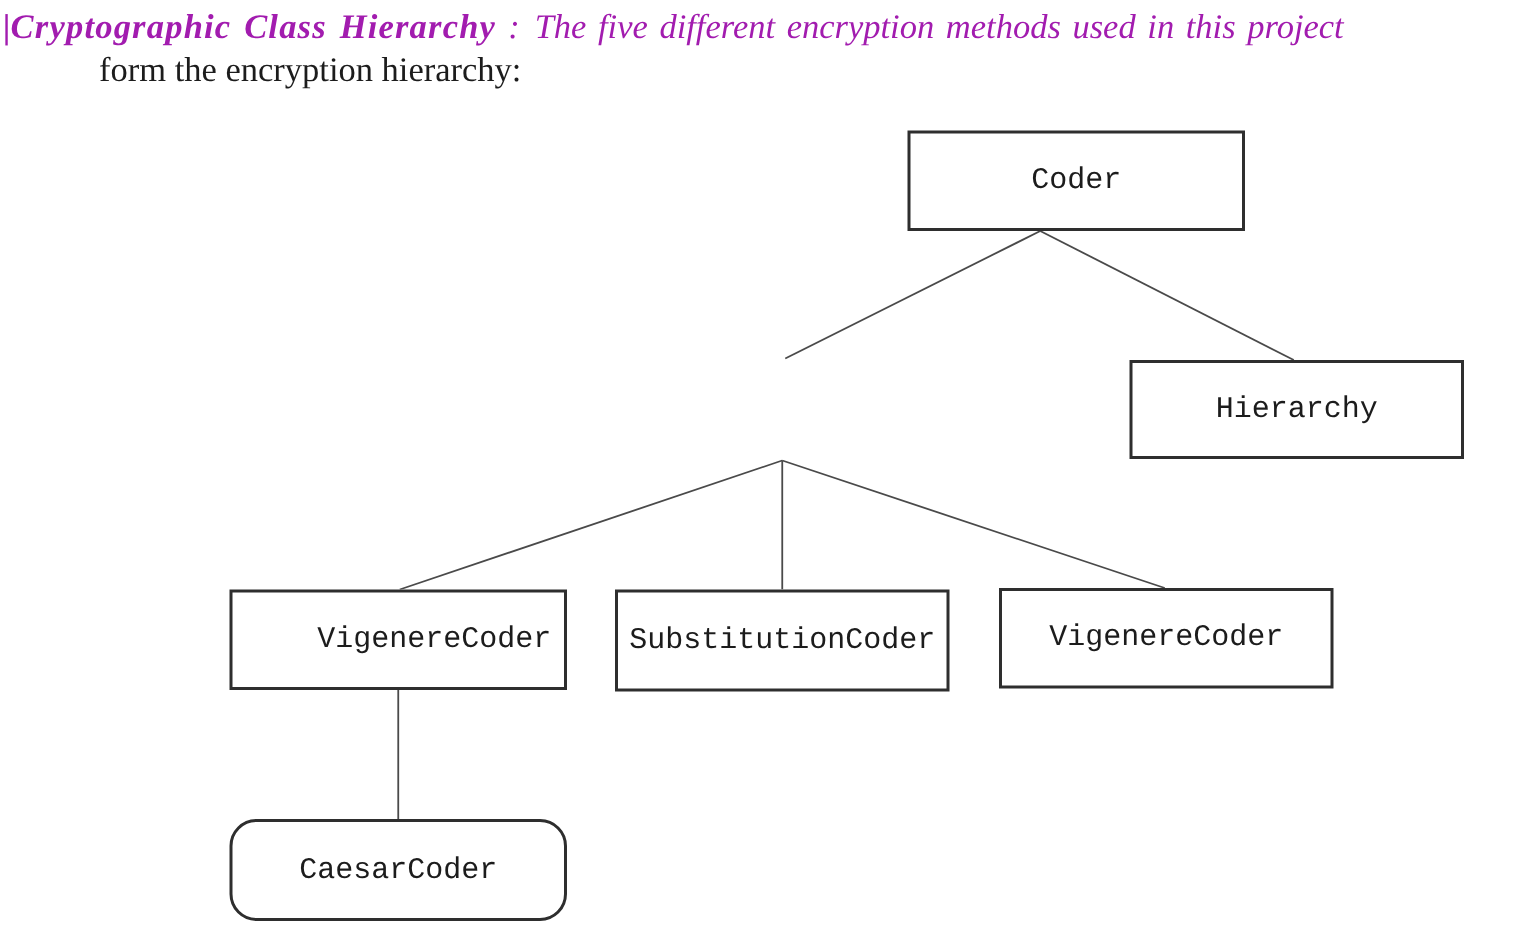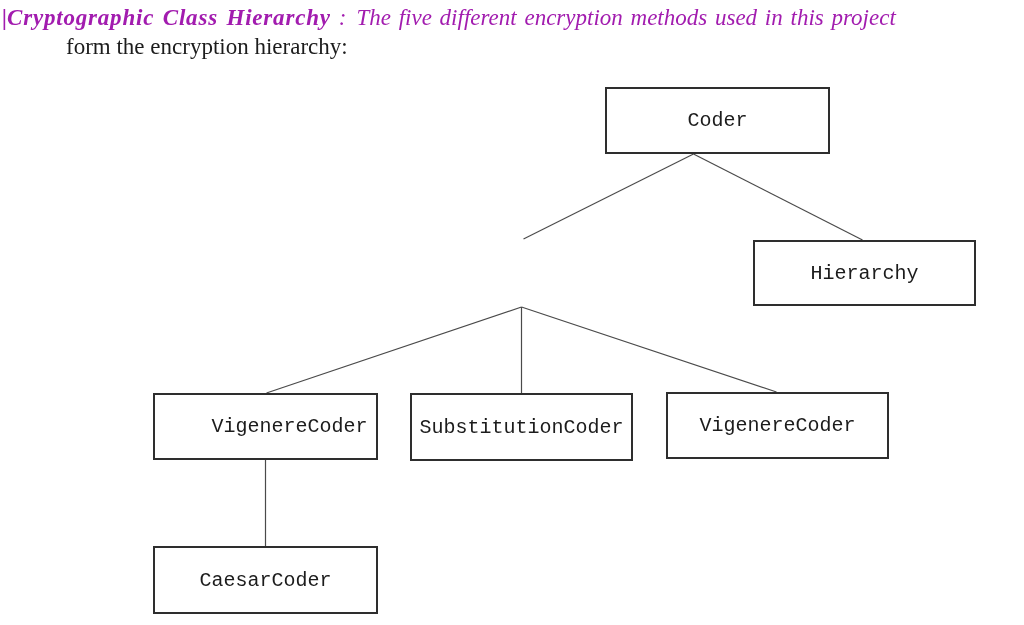--- a/index.html
+++ b/index.html
@@ -64,21 +64,21 @@
     font-size: 20px;
     color: #1c1c1c;
     white-space: nowrap;
   }
   .n-coder  { left: 605px; top: 87px;  width: 225px; height: 67px; }
   .n-key    { left: 410px; top: 239px; width: 223px; height: 68px; }
   .n-array  { left: 753px; top: 240px; width: 223px; height: 66px; }
   .n-vig    { left: 153px; top: 393px; width: 225px; height: 67px; padding-left: 48px; }
   .n-sub    { left: 410px; top: 393px; width: 223px; height: 68px; }
   .n-play   { left: 666px; top: 392px; width: 223px; height: 67px; }
-  .n-caesar { left: 153px; top: 546px; width: 225px; height: 68px; }
+  .n-caesar { left: 153px; top: 546px; width: 225px; height: 68px; border-radius: 18px; }
 </style>
 </head>
 <body>
 
 <div class="canvas">
 
   <svg class="edges" width="1024" height="625" viewBox="0 0 1024 625">
     <line x1="693.5" y1="154" x2="523.5" y2="239"></line>
     <line x1="693.5" y1="154" x2="862.5" y2="240"></line>
     <line x1="521.5" y1="307" x2="266.5" y2="393"></line>

